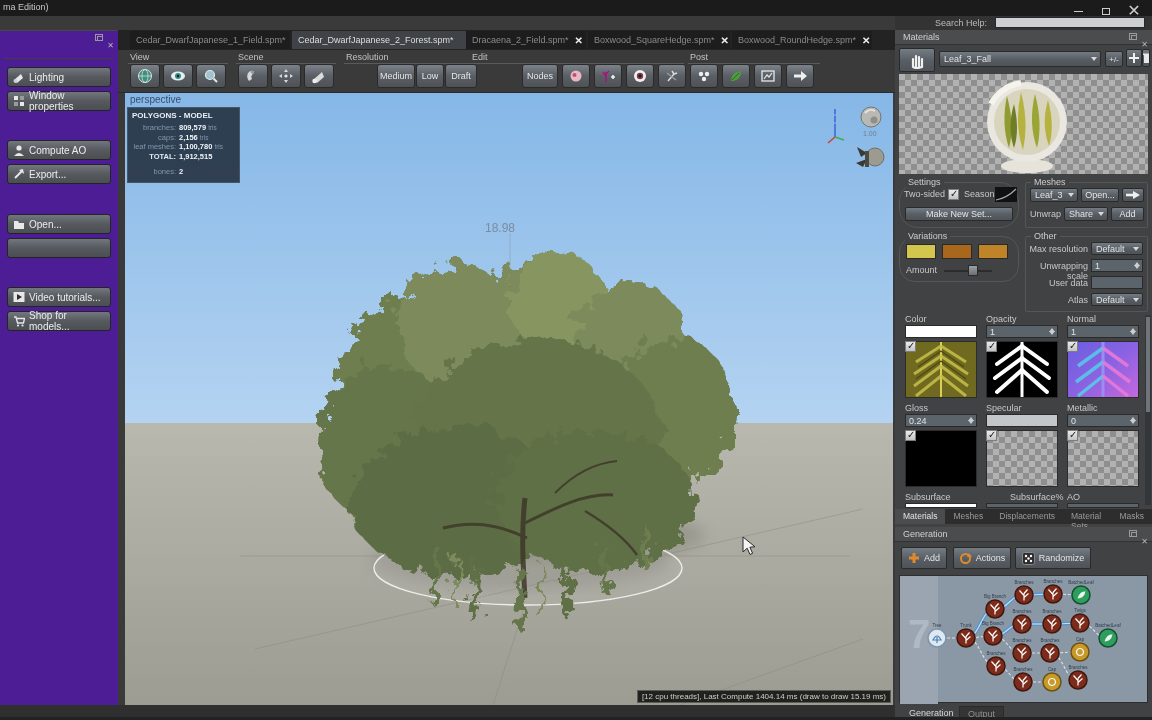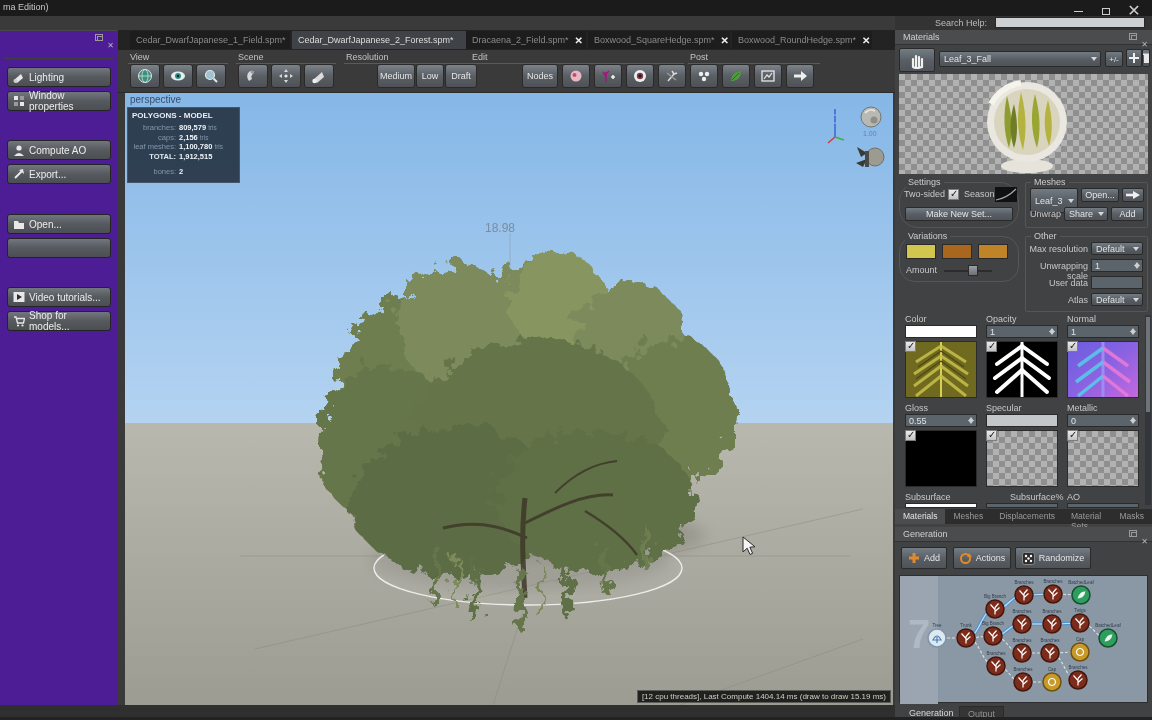--- a/index.html
+++ b/index.html
@@ -542,21 +542,21 @@
           <rect x="0" y="0" width="22" height="15" fill="#111"></rect>
           <path d="M1 13 Q12 11 21 2" stroke="#aaa" stroke-width="1.2" fill="none"></path>
         </svg>
     <div class="sbtn" style="left:5px; top:24px; width:108px; height:14px;">
       <span>Make New Set...</span>
     </div>
   </div>
 
   <div class="group" style="left:130px; top:152px; width:123px; height:46px;">
     <span class="group-title">Meshes</span>
-    <div class="combo" style="left:4px; top:5px; width:48px; height:25px;">
+    <div class="combo" style="left:4px; top:5px; width:48px; height:14px;">
       <span>Leaf_3</span>
           <span class="carrow"></span>
     </div>
     <div class="sbtn" style="left:55px; top:5px; width:38px; height:14px;">
       <span>Open...</span>
     </div>
     <div class="sbtn" style="left:96px; top:5px; width:22px; height:14px;">
       <svg width="14" height="8">
             <path d="M0 4 h8" stroke="#f0f0f0" stroke-width="2.6"></path>
             <polygon points="7,0 14,4 7,8" fill="#f0f0f0"></polygon>
@@ -680,21 +680,21 @@
             <line x1="35" y1="6" x2="60" y2="24"></line>
             <line x1="35" y1="20" x2="62" y2="40"></line>
             <line x1="35" y1="34" x2="60" y2="54"></line>
           </g>
         </svg>
     <span class="chk"></span>
   </div>
 
   <span class="mapcell-label" style="left:10px; top:373px;">Gloss</span>
   <div class="spin" style="left:10px; top:384px; width:72px; height:13px;">
-    <span class="spv">0.55</span>
+    <span class="spv">0.24</span>
         <span class="arr up"></span>
         <span class="arr dn"></span>
   </div>
   <div class="thumb" style="left:10px; top:400px; background:#000;">
     <span class="chk"></span>
   </div>
 
   <span class="mapcell-label" style="left:91px; top:373px;">Specular</span>
   <div class="swatch" style="left:91px; top:384px; width:72px; height:13px; background:#c3c7ca;"></div>
   <div class="thumb checker" style="left:91px; top:400px;">

